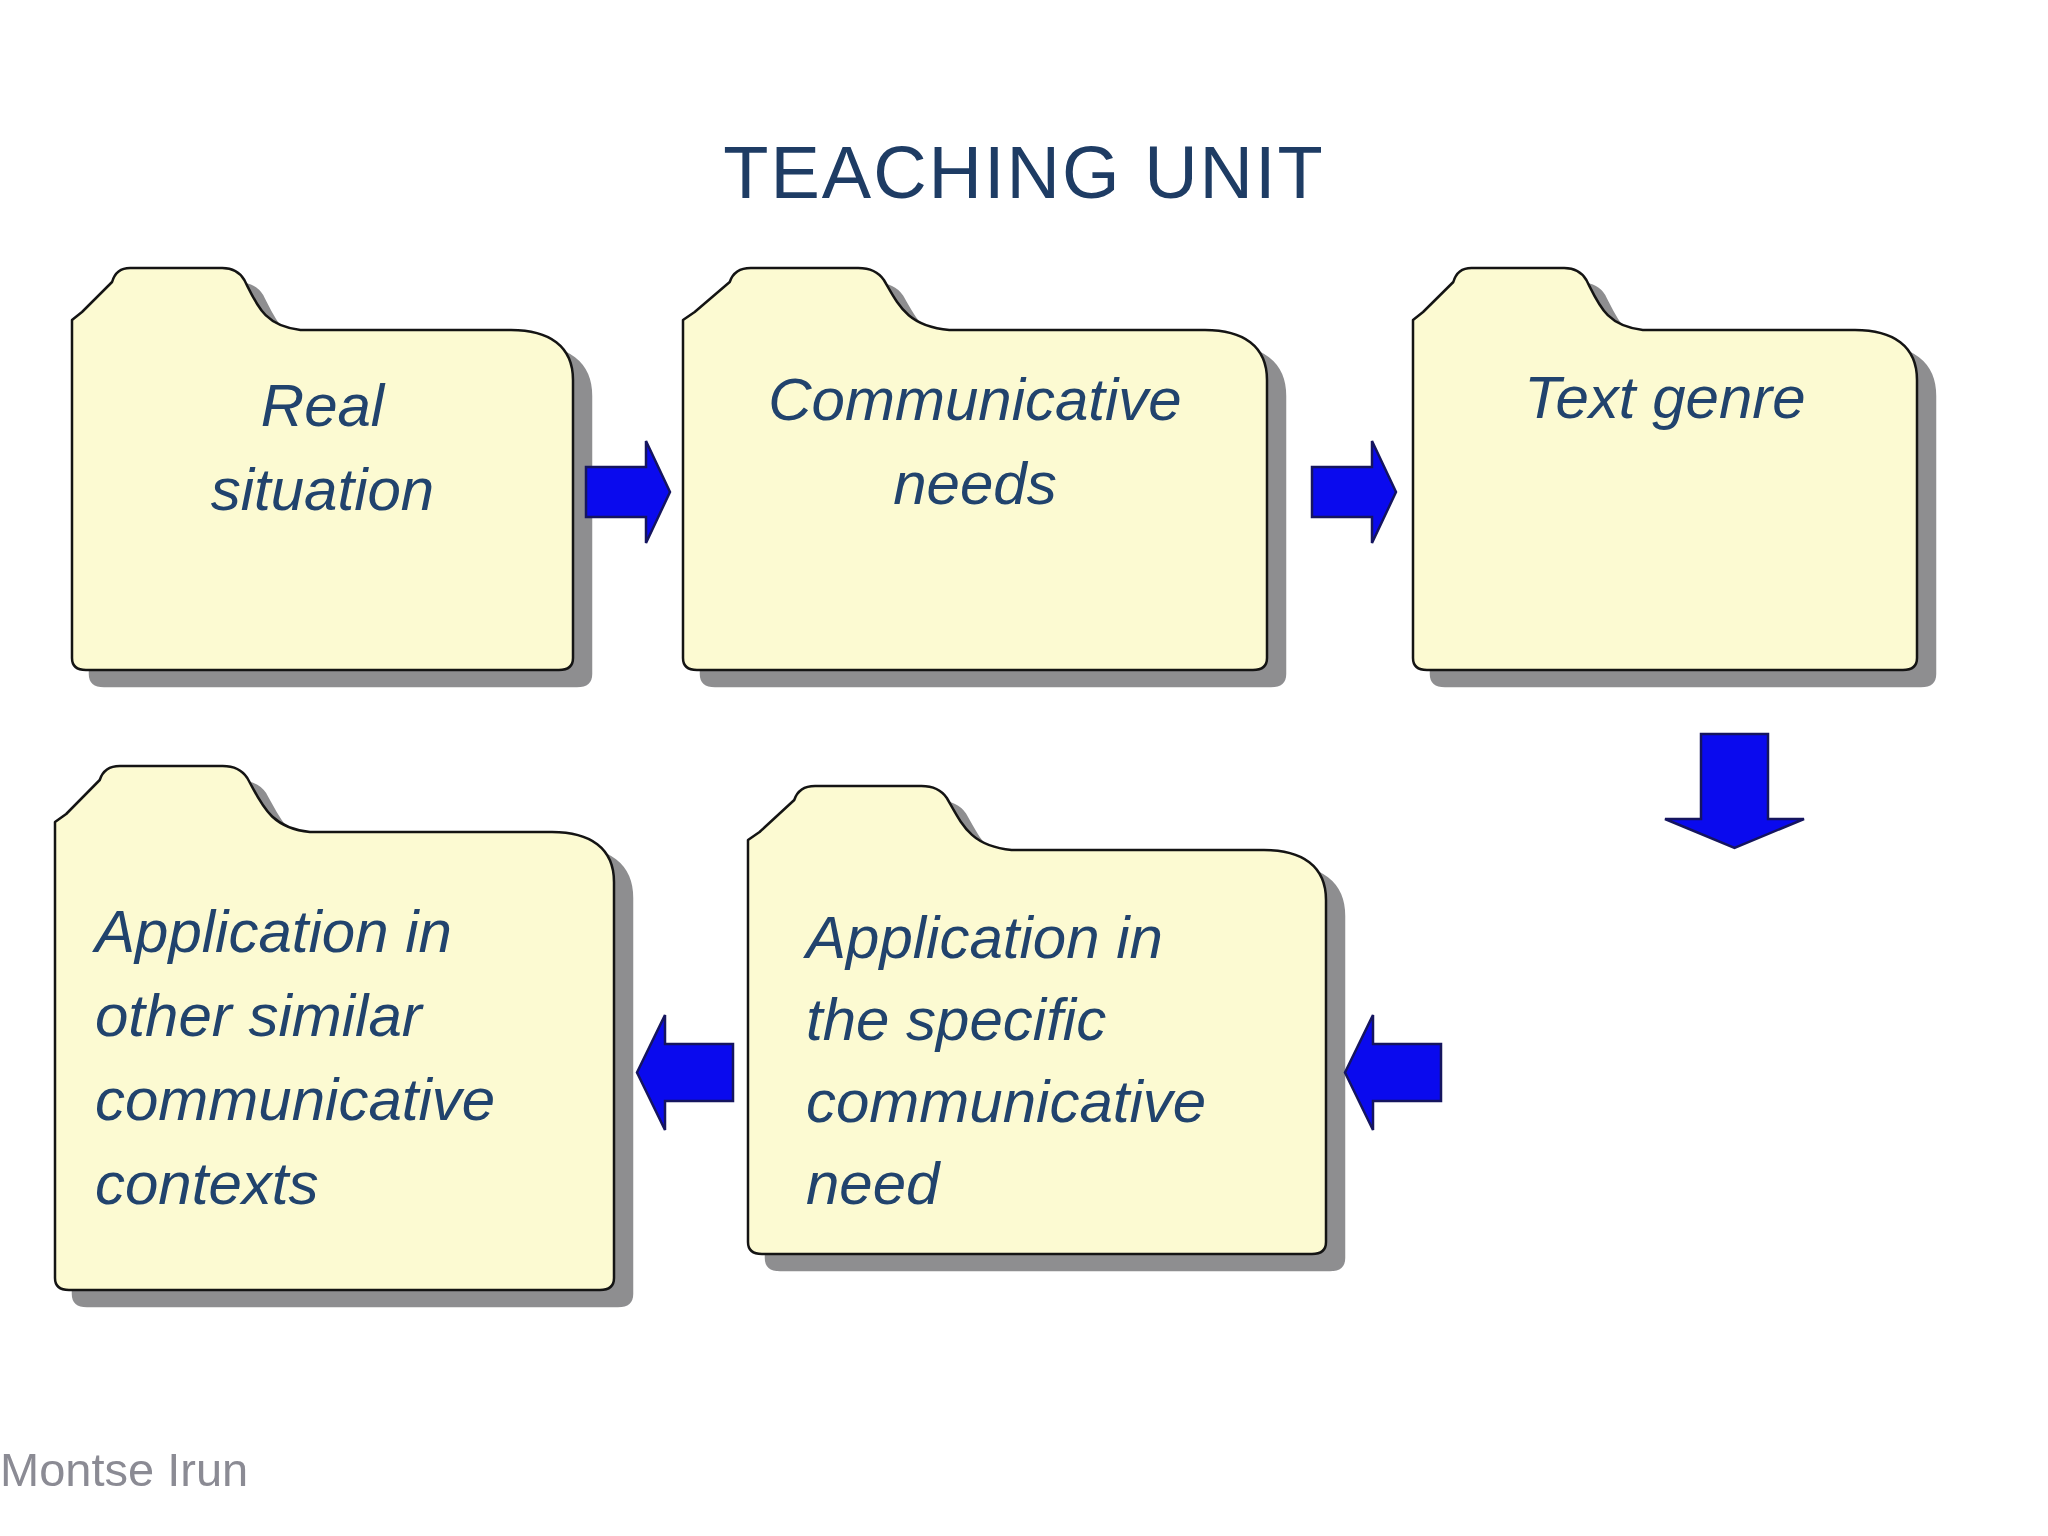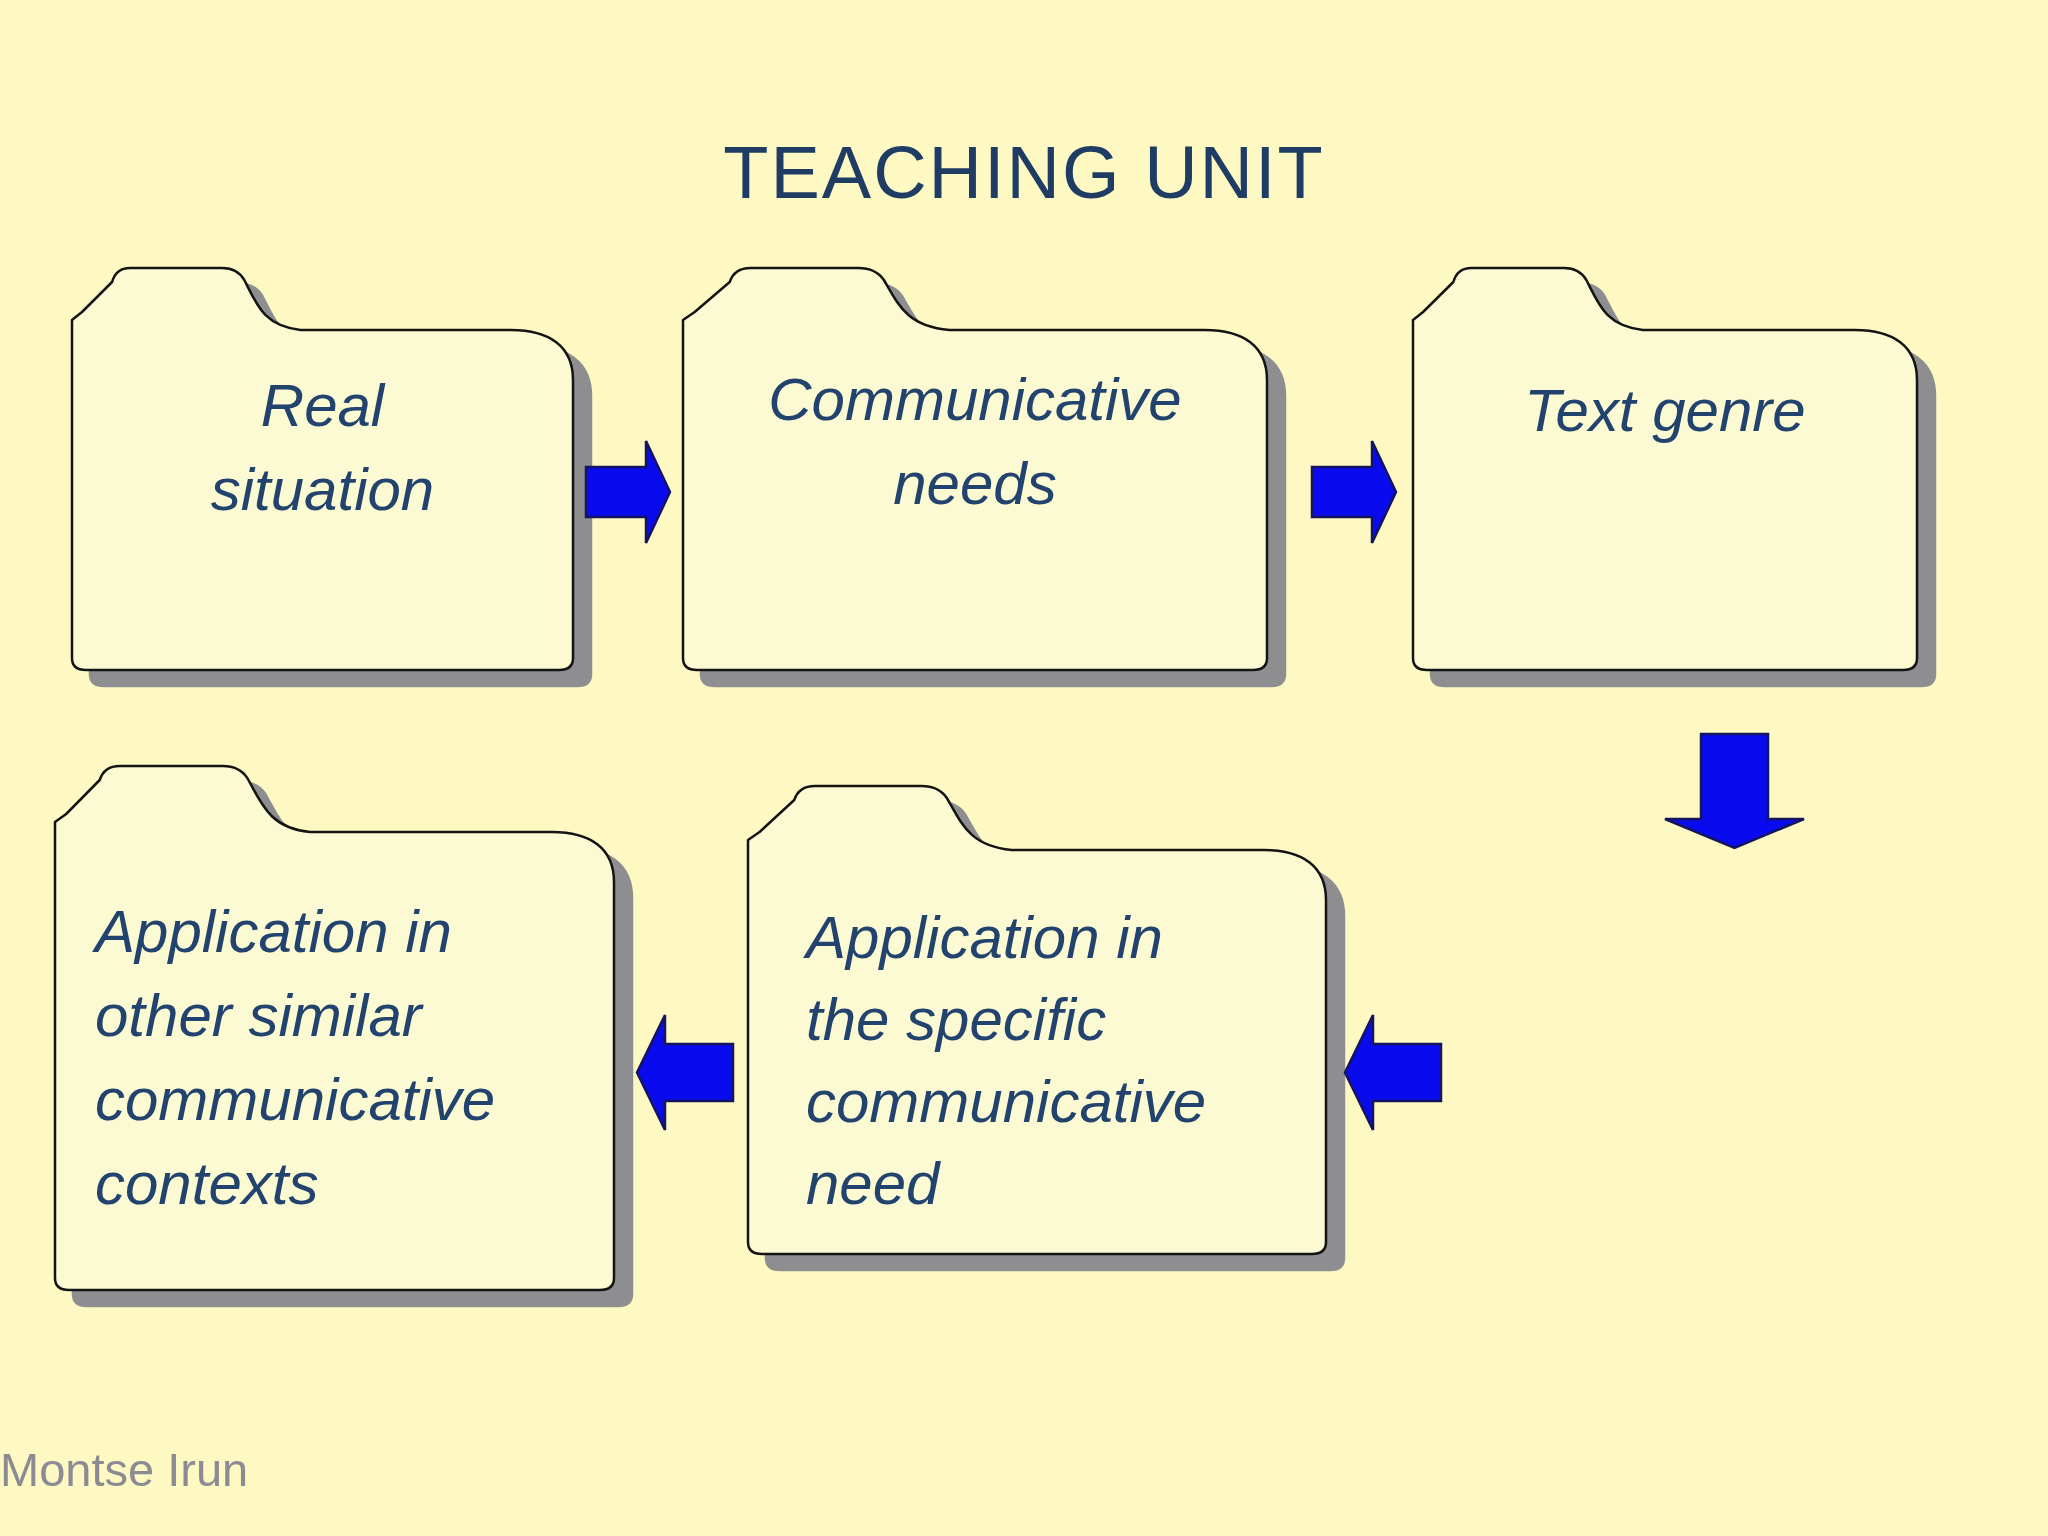--- a/index.html
+++ b/index.html
@@ -1,19 +1,19 @@
 <!DOCTYPE html>
 <html><head>
 <meta charset="utf-8">
 <style>
   html,body{margin:0;padding:0;background:#d7d7d9;}
   .stage{
     position:relative;
     width:2048px;height:1536px;
-    background:#fef9c3;
+    background:#ffffff;
     font-family:"Liberation Sans", sans-serif;
     overflow:hidden;
   }
   .title{
     position:absolute;
     left:0;top:130px;width:100%;
     text-align:center;
     font-size:74px;
     letter-spacing:2px;
     color:#1e3c64;
@@ -74,21 +74,21 @@
         <path class="folder-path" d="M 0 390 L 0 52 L 11.68 44 L 46.72 14 Q 51.391999999999996 0 67.744 0 L 175.2 0 Q 192.72 0 200.896 12 C 216.07999999999998 38 224.25599999999997 58 266.304 62 L 522 62 C 560 62 584 78 584 112 L 584 390 Q 584 402 570 402 L 14 402 Q 0 402 0 390 Z"></path>
       </svg>
     <div class="folder-label label-center" style="top:90px;">Communicative
 needs</div>
   </div>
 
   <div class="folder" style="left:1413px;top:268px;width:504px;height:402px;">
     <svg class="folder-shape" width="504" height="402">
         <path class="folder-path" d="M 0 390 L 0 52 L 10.08 44 L 40.32 14 Q 44.352000000000004 0 58.464 0 L 151.2 0 Q 166.32 0 173.376 12 C 186.48 38 193.536 58 229.824 62 L 442 62 C 480 62 504 78 504 112 L 504 390 Q 504 402 490 402 L 14 402 Q 0 402 0 390 Z"></path>
       </svg>
-    <div class="folder-label label-center" style="top:101px;">Text genre</div>
+    <div class="folder-label label-center" style="top:88px;">Text genre</div>
   </div>
 
 
   <div class="folder" style="left:748px;top:786px;width:578px;height:468px;">
     <svg class="folder-shape" width="578" height="468">
         <path class="folder-path" d="M 0 456 L 0 54 L 11.559999999999999 46 L 46.239999999999995 14 Q 50.864 0 67.048 0 L 173.39999999999998 0 Q 190.73999999999998 0 198.832 12 C 213.85999999999999 38 221.952 60 263.568 64 L 516 64 C 554 64 578 80 578 114 L 578 456 Q 578 468 564 468 L 14 468 Q 0 468 0 456 Z"></path>
       </svg>
     <div class="folder-label" style="left:58px;top:111px;line-height:82px;">Application in
 the specific
 communicative

